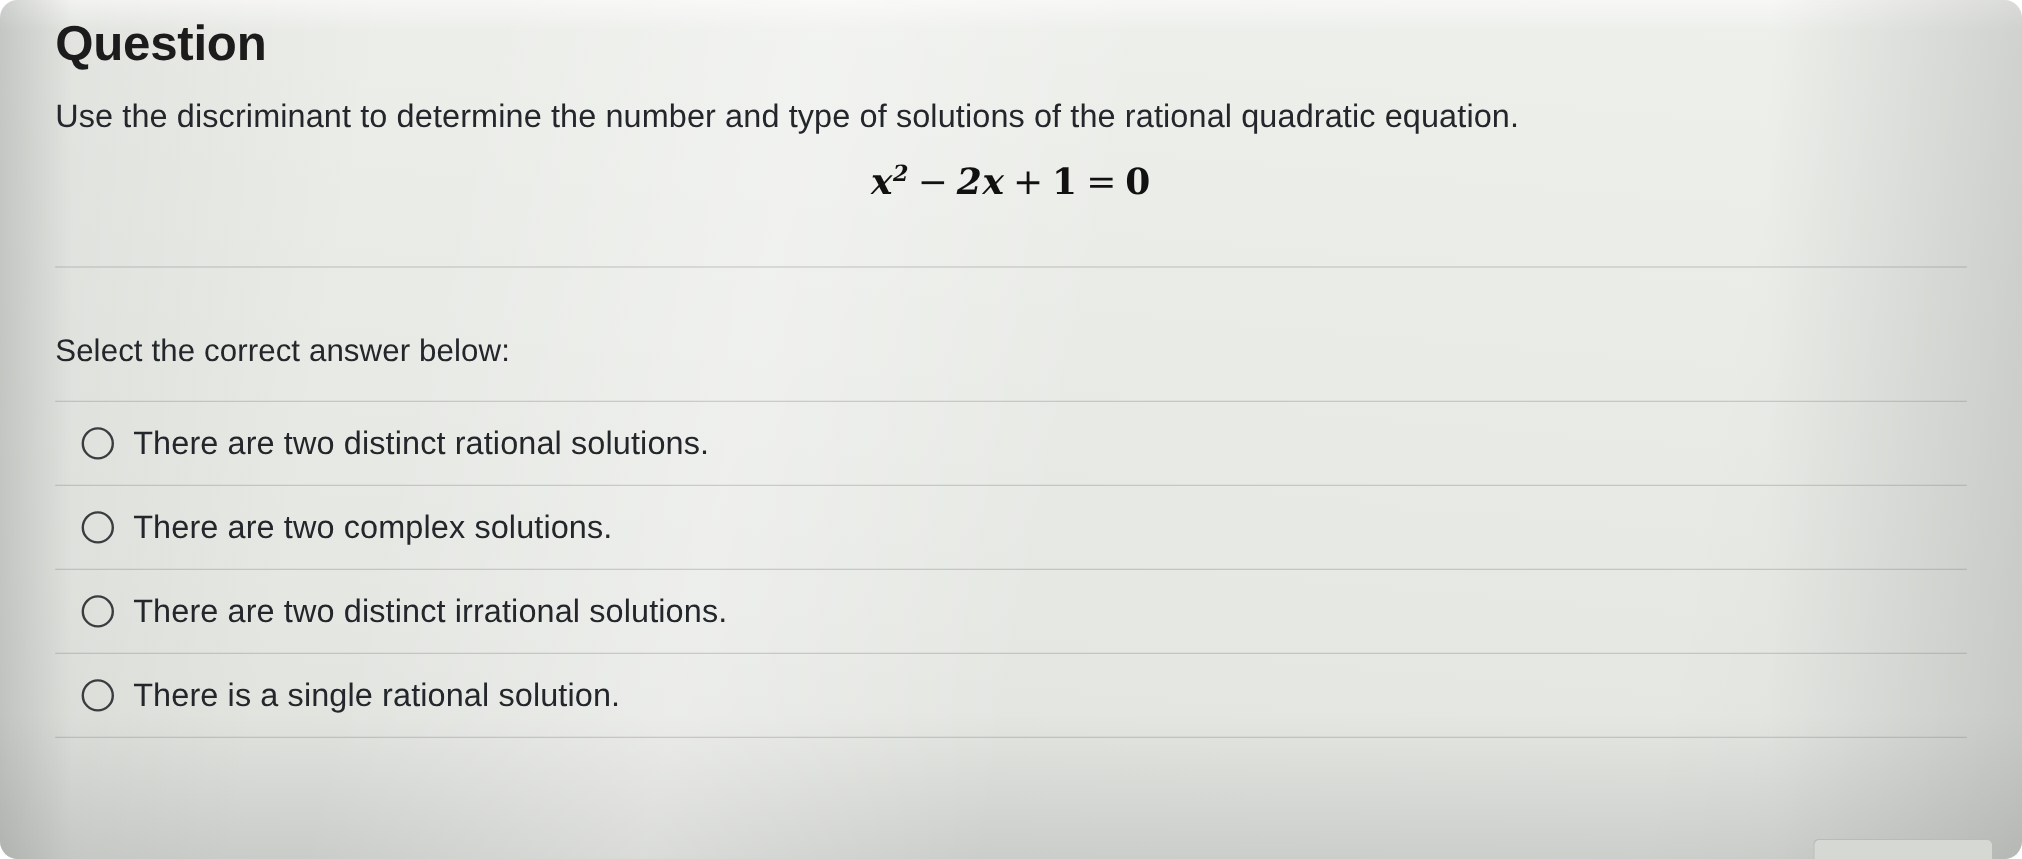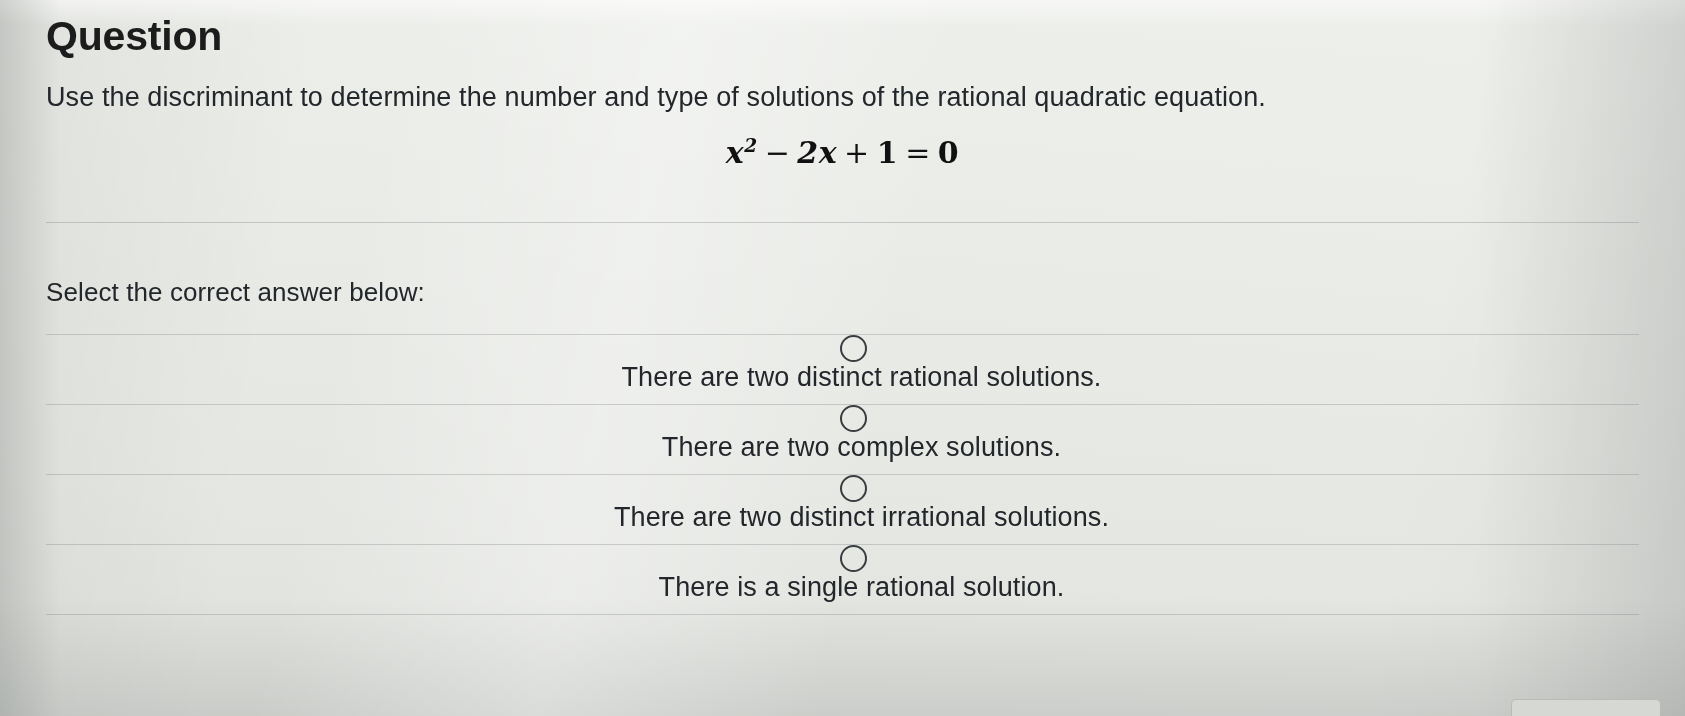--- a/index.html
+++ b/index.html
@@ -16,20 +16,21 @@
 
   
   #page {
     position: relative;
     width: 1685px;
     height: 716px;
     background:
       linear-gradient(100deg, rgba(0,0,0,0.05) 0%, rgba(0,0,0,0.0) 18%, rgba(0,0,0,0.0) 82%, rgba(0,0,0,0.04) 100%),
       linear-gradient(185deg, #eef0ec 0%, #e9ebe7 40%, #e5e7e3 72%, #dddfdb 100%);
     overflow: hidden;
+    border-radius: 15px;
   }
 
   
   .glare {
     position: absolute;
     pointer-events: none;
   }
   .glare-left {
     left: 0; top: 0; width: 60px; height: 716px;
     background: linear-gradient(90deg, rgba(150,155,150,0.38), rgba(150,155,150,0));
@@ -116,21 +117,20 @@
 
   .options {
     margin-top: 26px;
   }
   .option-row {
     display: flex;
     align-items: center;
     height: 69px;
     border-bottom: 1px solid rgba(125,130,130,0.33);
     padding-left: 22px;
-    flex-direction: column;
   }
   .option-row:first-child { border-top: 1px solid rgba(125,130,130,0.33); }
 
   .radio {
     flex: 0 0 auto;
     width: 27px;
     height: 27px;
     border: 2.6px solid #3a3d40;
     border-radius: 50%;
     background: transparent;

